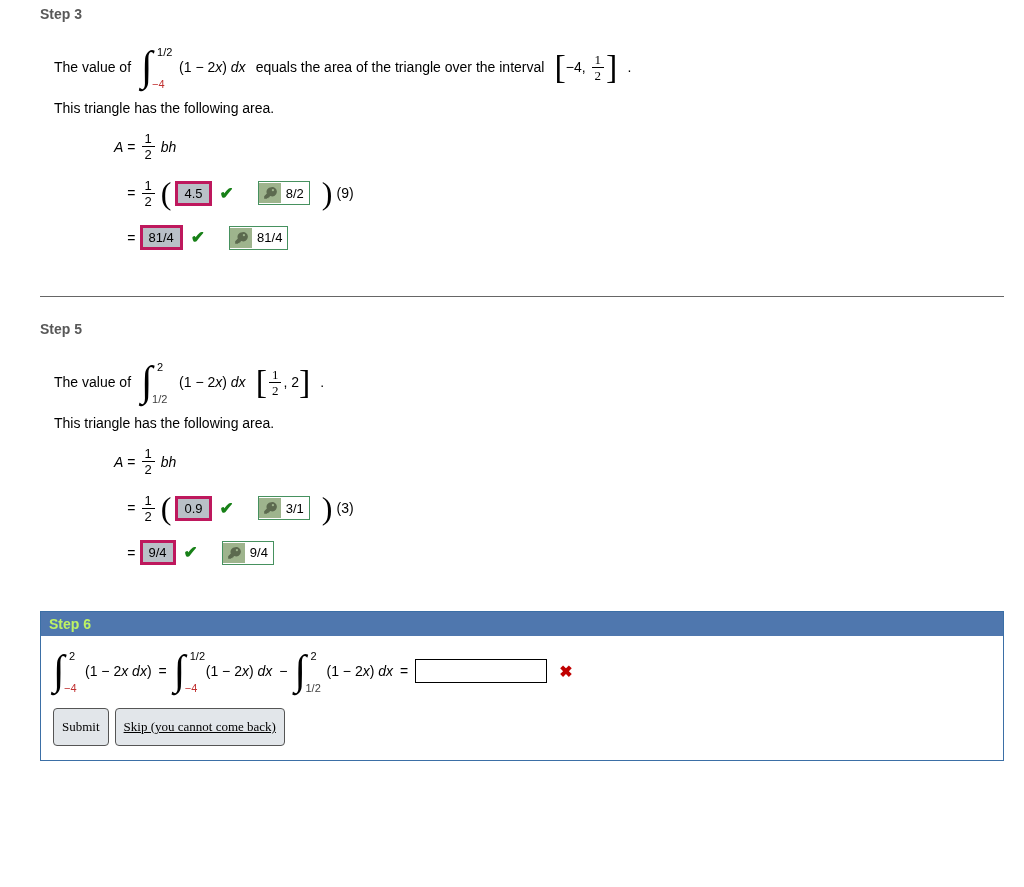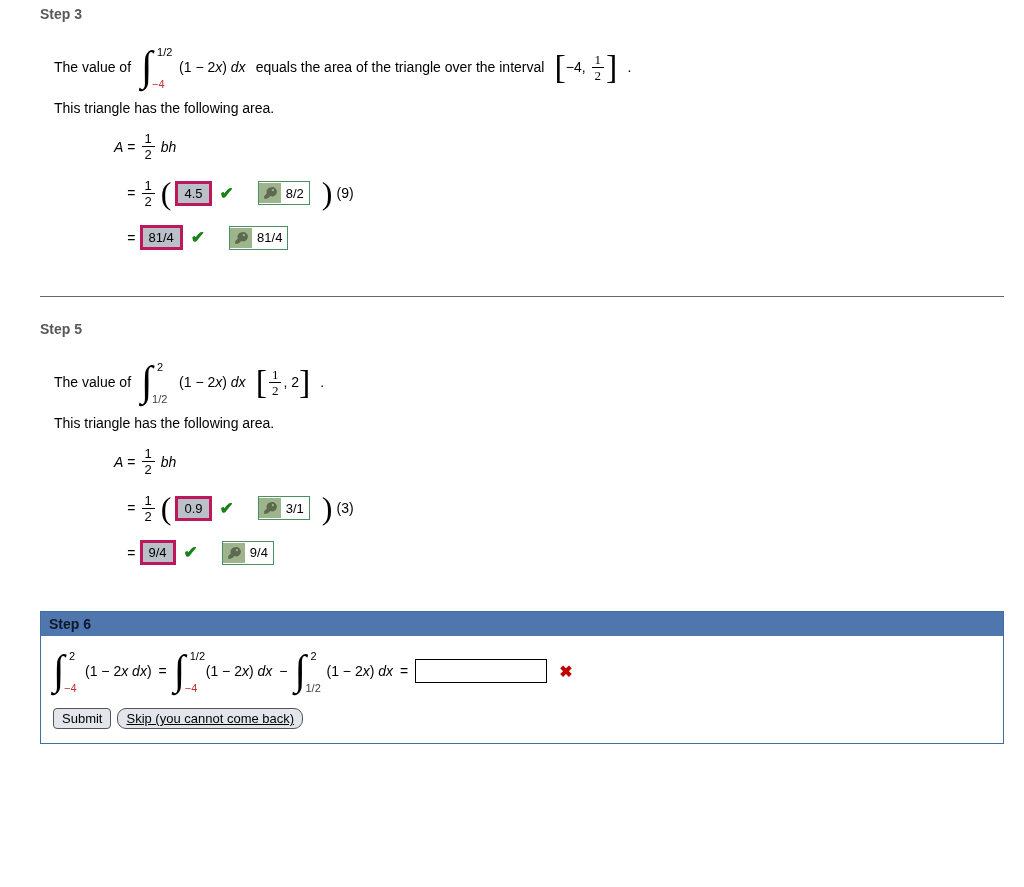--- a/index.html
+++ b/index.html
@@ -132,21 +132,21 @@
     border-top: 1px solid #666;
     margin: 10px 0 18px 0;
   }
   
   .step6-wrap {
     border: 1px solid #3b6fa6;
     margin-top: 10px;
   }
   .step6-header {
     background: #4f77ae;
-    color: #0f172a;
+    color: #bef264;
     font-weight: bold;
     padding: 4px 8px;
   }
   .step6-body {
     padding: 14px 12px 14px 12px;
   }
   .eqline {
     display: flex;
     align-items: center;
     gap: 4px;
@@ -161,26 +161,26 @@
   }
   .btnrow {
     margin-top: 16px;
     display: flex;
     gap: 6px;
   }
   .btn {
     border: 1px solid #555;
     background: #e2e6ea;
     border-radius: 4px;
-    padding: 2px 8px;
+    padding: 10px 8px;
     font-size: 13px;
-    font-family: Liberation Sans, sans-serif;
+    font-family: Liberation Serif, serif;
     cursor: pointer;
   }
-  .btn.underline-text { text-decoration: underline; border-radius: 9px; }
+  .btn.underline-text { text-decoration: underline; }
   .minus { padding: 0 3px; }
 </style>
 </head>
 <body>
 
 <div class="step-header gray">Step 3</div>
 <div class="panel">
   <div class="panel-inner">
     <div class="prose valueline">
       <span>The value of</span>

